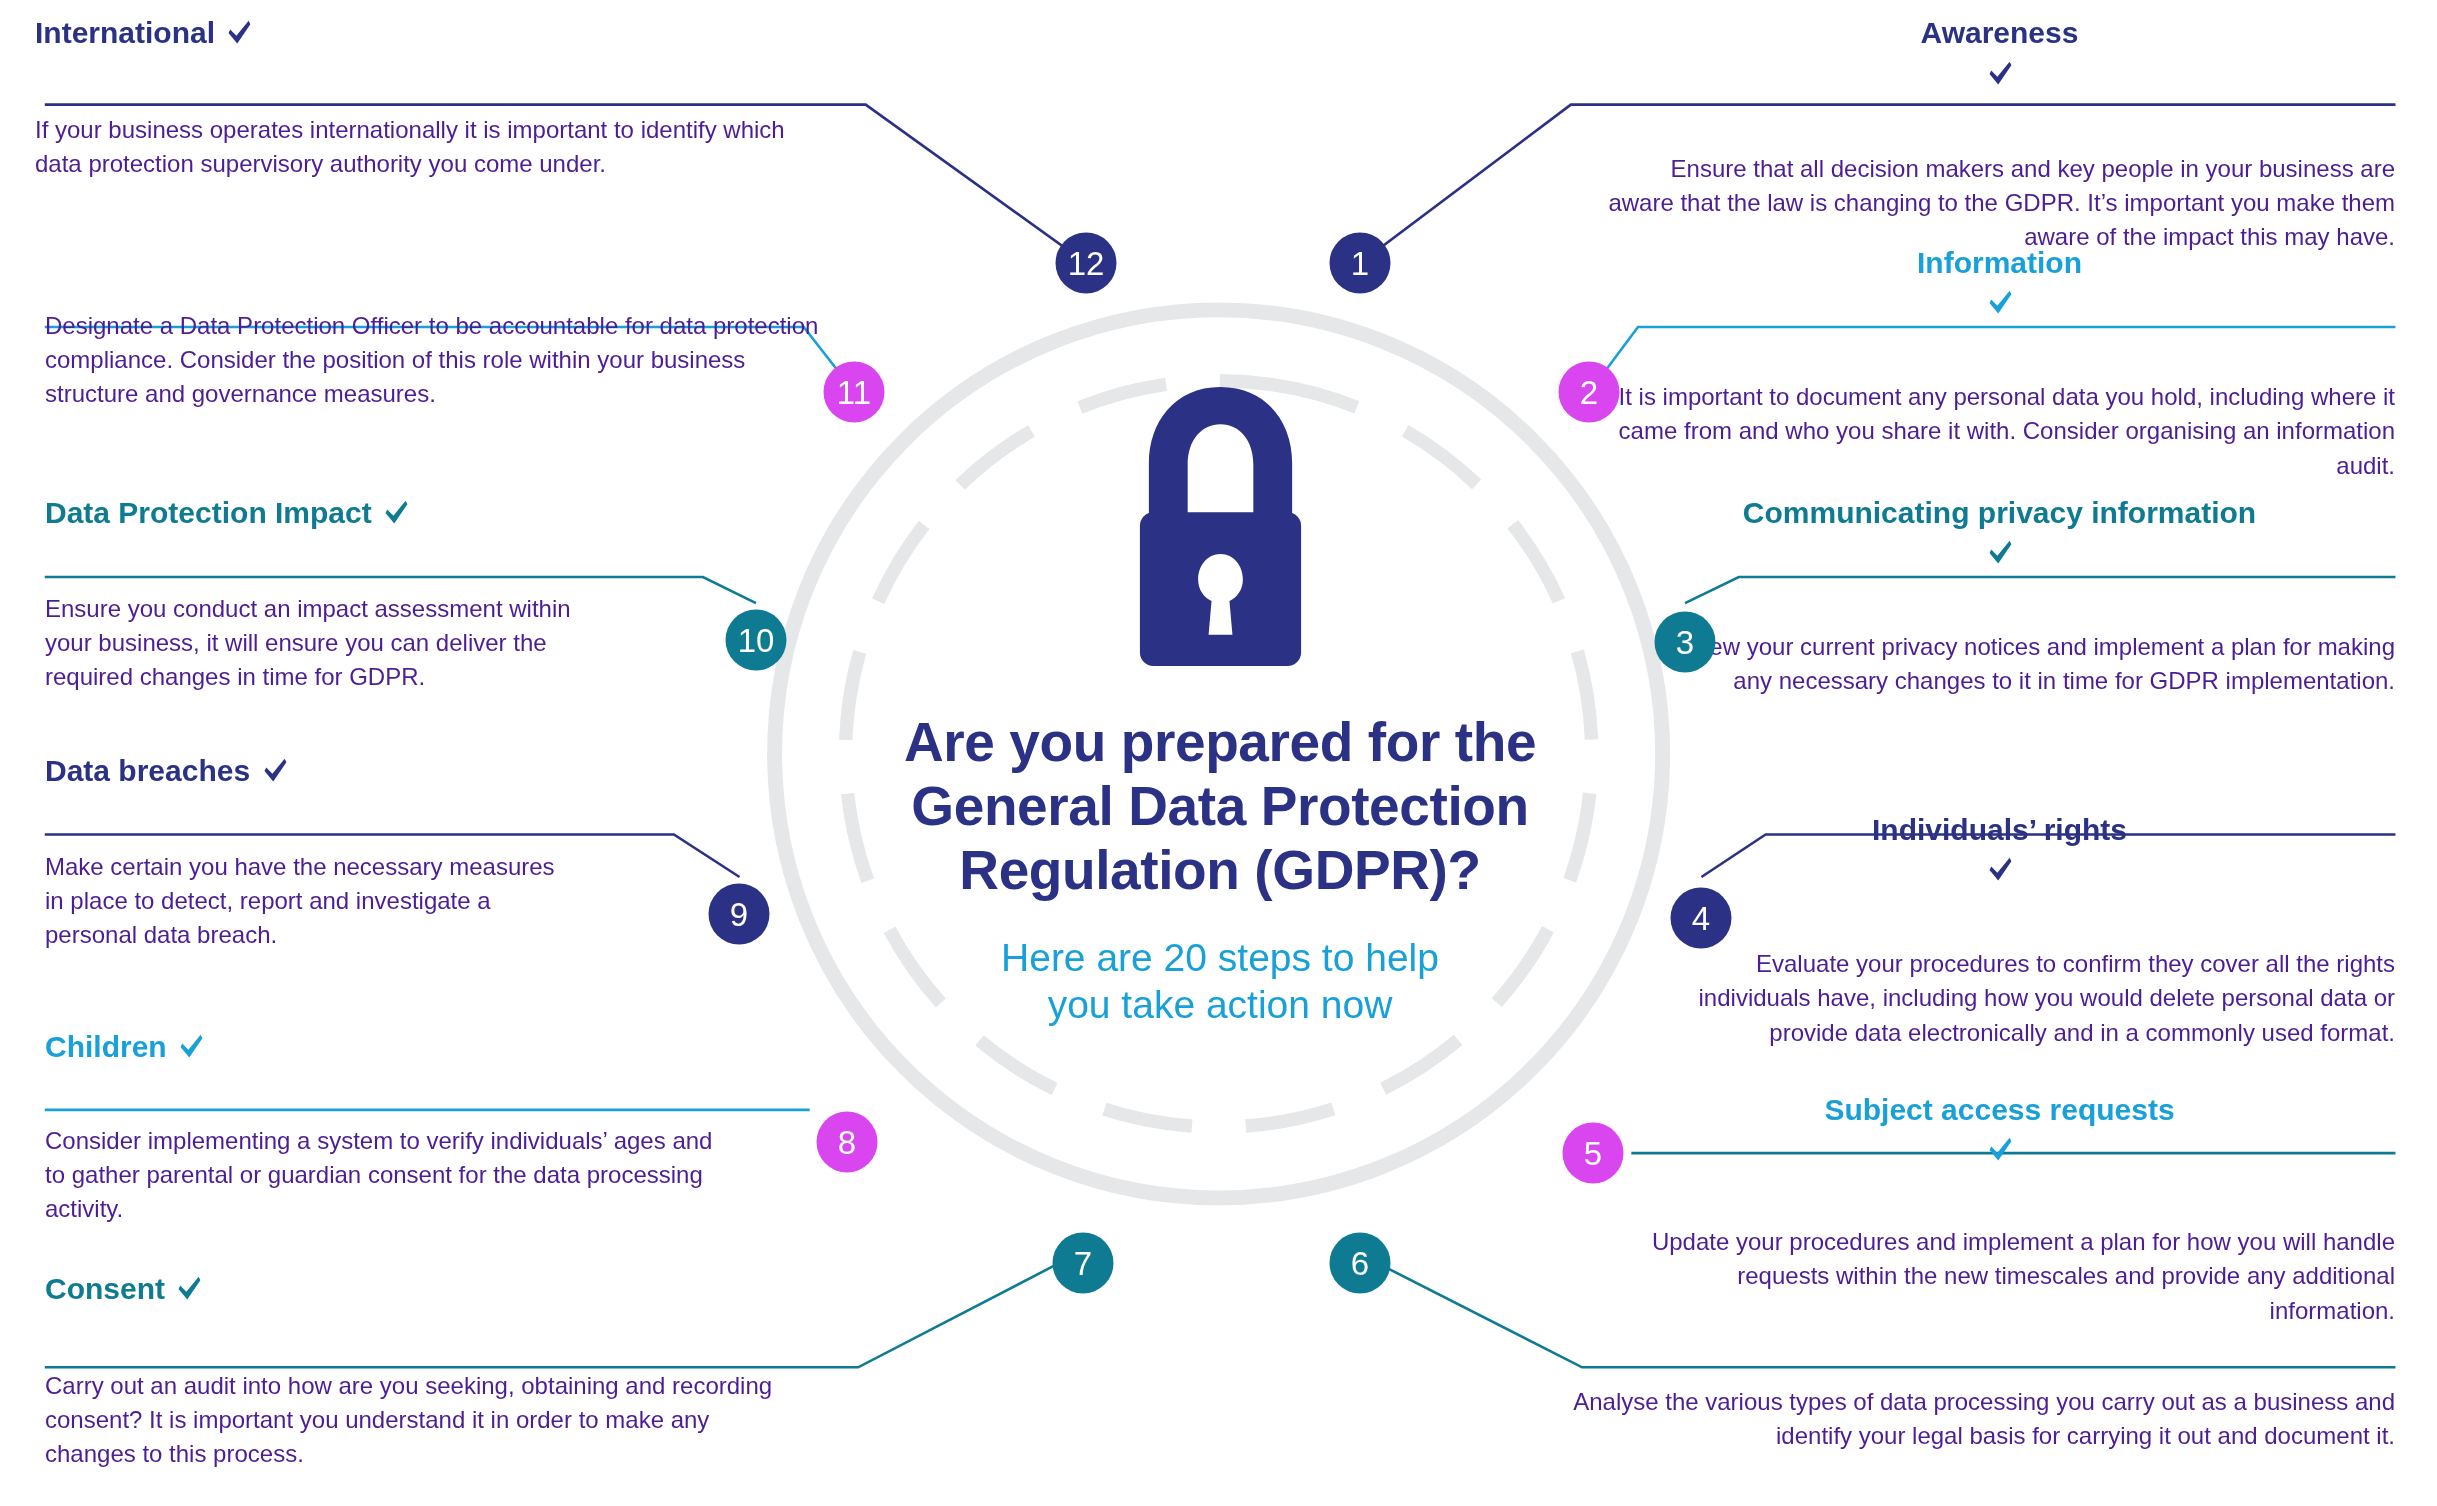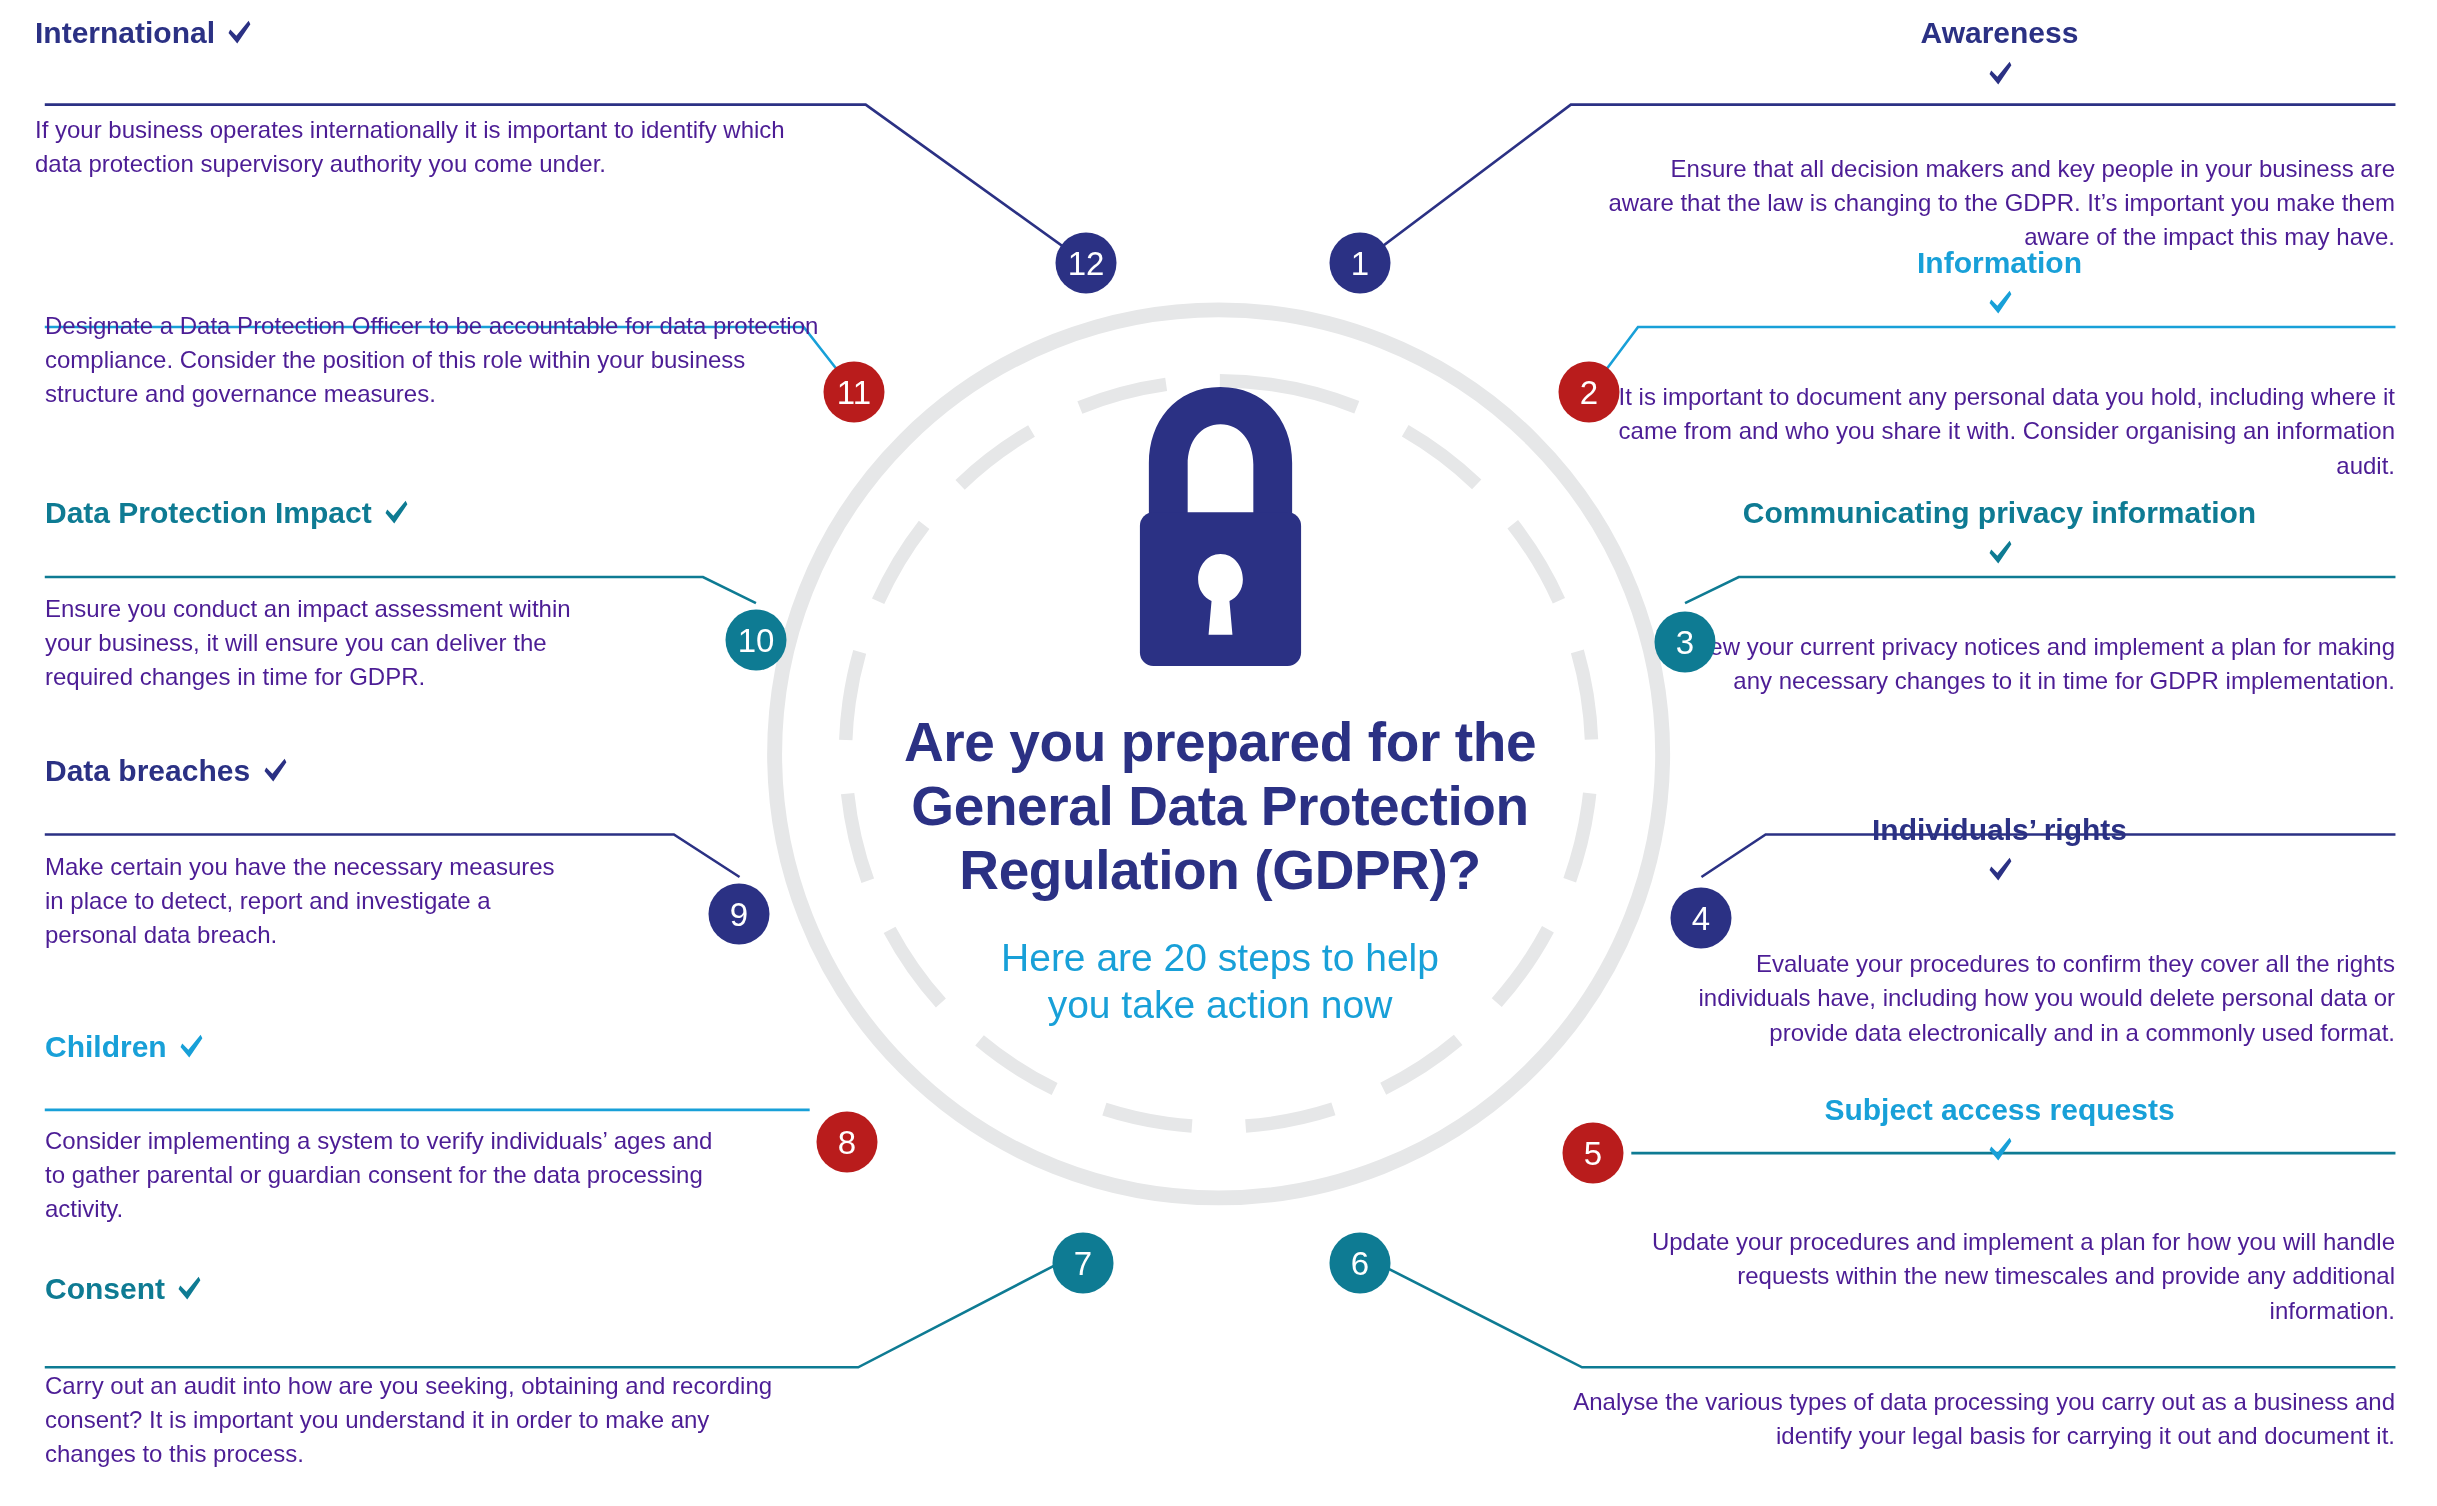--- a/index.html
+++ b/index.html
@@ -42,21 +42,21 @@
     position:absolute;
     width:61px;height:61px;border-radius:50%;
     display:flex;align-items:center;justify-content:center;
     color:#ffffff;font-size:33px;font-weight:400;
     line-height:1;
     transform:translate(-50%,-50%);
     z-index:6;
     font-family:"Liberation Sans", sans-serif;
   }
   .num.navy{background:#2B3184;}
-  .num.blue{background:#b91c1c;}
+  .num.blue{background:#d946ef;}
   .num.teal{background:#0E7B93;}
 
   
   .item{position:absolute;}
   .item .head{
     font-size:30px;font-weight:700;white-space:nowrap;
     display:flex;align-items:center;gap:10.4px;
     line-height:1.1;
   }
   .item.right .head{justify-content:flex-start;flex-direction:column;}

